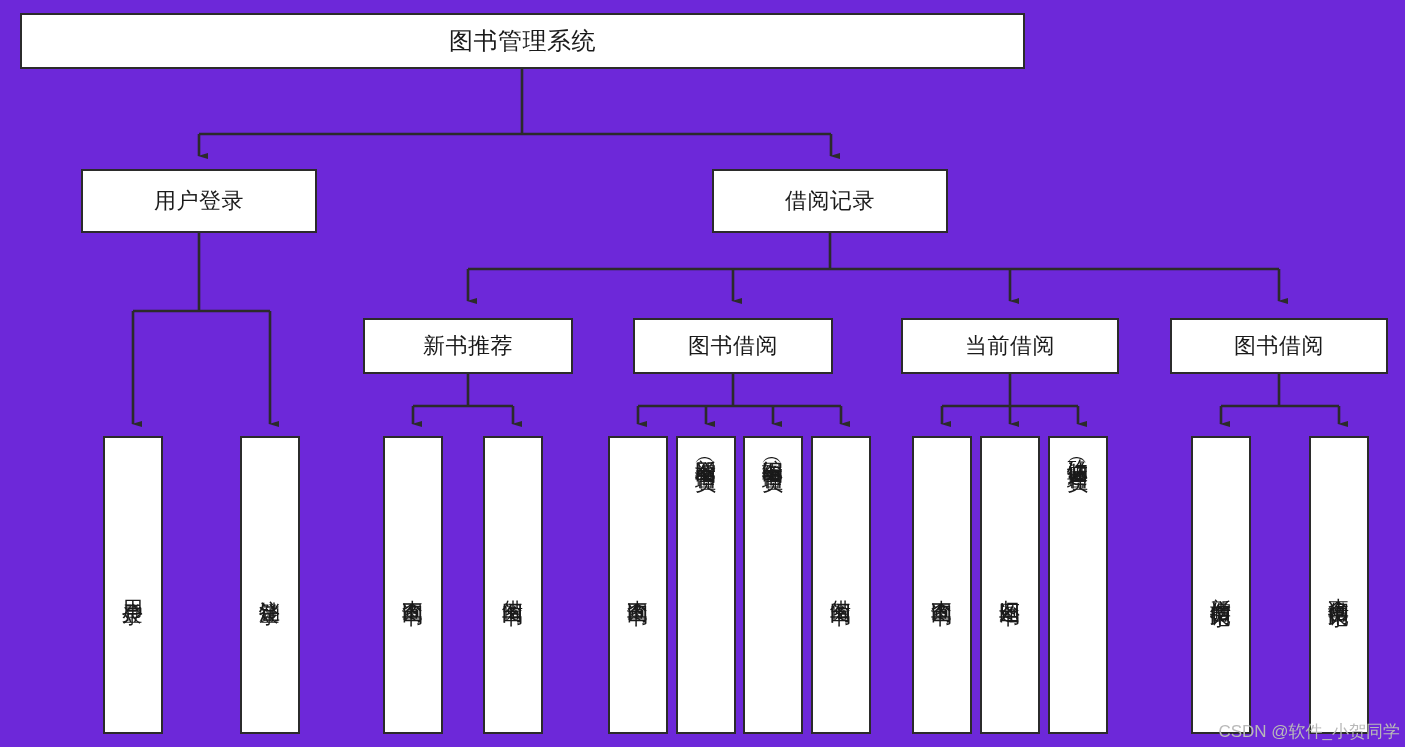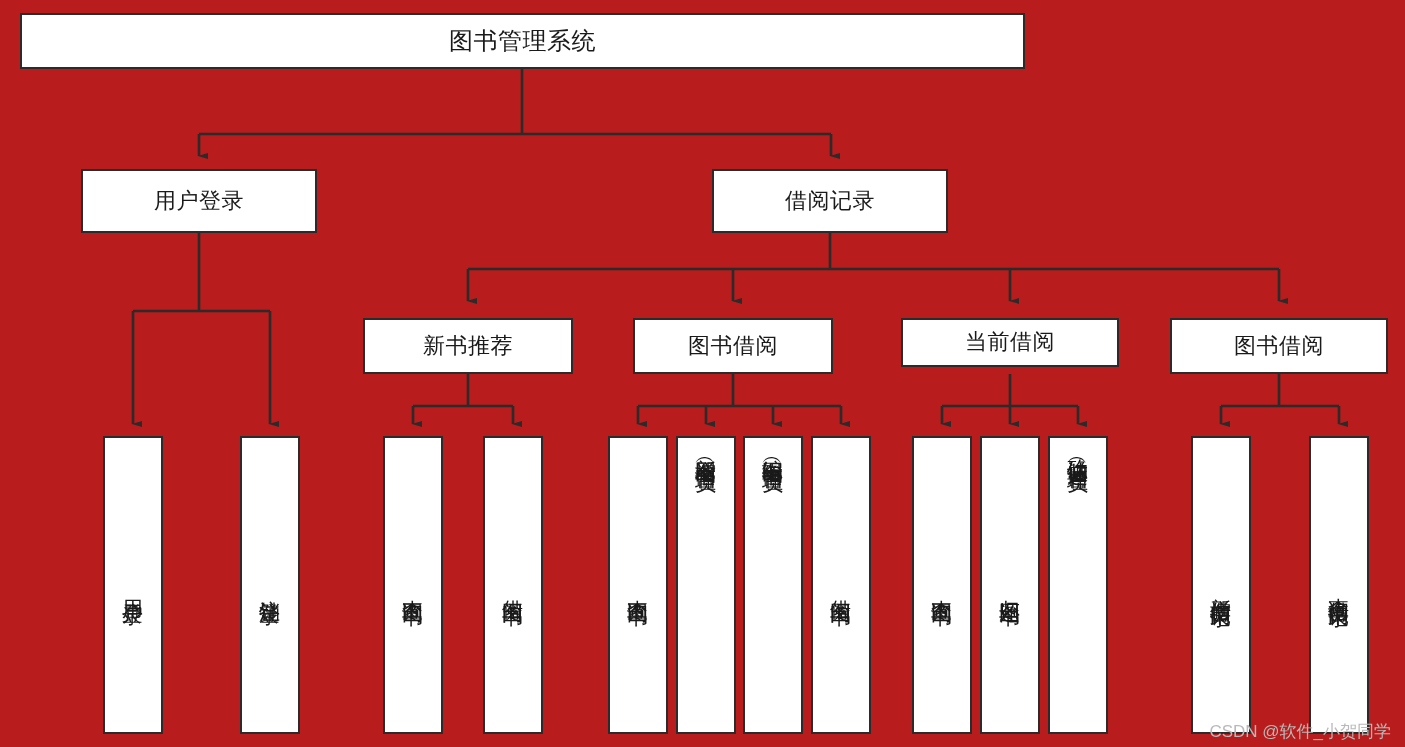--- a/index.html
+++ b/index.html
@@ -7,21 +7,21 @@
     padding: 0;
     background: #ffffff;
   }
   body {
     font-family: "Liberation Sans", "DejaVu Sans", sans-serif;
   }
   #canvas {
     position: relative;
     width: 1405px;
     height: 747px;
-    background: #b91c1c;
+    background: #6d28d9;
     overflow: hidden;
   }
   svg#edges {
     position: absolute;
     left: 0;
     top: 0;
     width: 1405px;
     height: 747px;
   }
   .node {
@@ -56,21 +56,21 @@
     font-size: 21px;
     letter-spacing: 2px;
     line-height: 1;
   }
   .node.vert.center .label {
     margin-top: auto;
     margin-bottom: auto;
   }
   #watermark {
     position: absolute;
-    right: 14px;
+    right: 5px;
     bottom: 4px;
     font-size: 17px;
     color: #b9b9b9;
     z-index: 5;
     white-space: pre;
   }
 </style>
 </head>
 <body>
 
@@ -139,21 +139,21 @@
   </div>
 
   <div class="node horiz" style="left:633px; top:318px; width:200px; height:56px;">
     <span class="label">图书借阅</span>
   </div>
 
   <div class="node horiz" style="left:363px; top:318px; width:210px; height:56px;">
     <span class="label">新书推荐</span>
   </div>
 
-  <div class="node horiz" style="left:901px; top:318px; width:218px; height:49px;">
+  <div class="node horiz" style="left:901px; top:318px; width:218px; height:56px;">
     <span class="label">当前借阅</span>
   </div>
 
   <div class="node horiz" style="left:1170px; top:318px; width:218px; height:56px;">
     <span class="label">图书借阅</span>
   </div>
 
   <div class="node vert center" style="left:103px; top:436px; width:60px; height:298px;">
     <span class="label">用户登录</span>
   </div>

